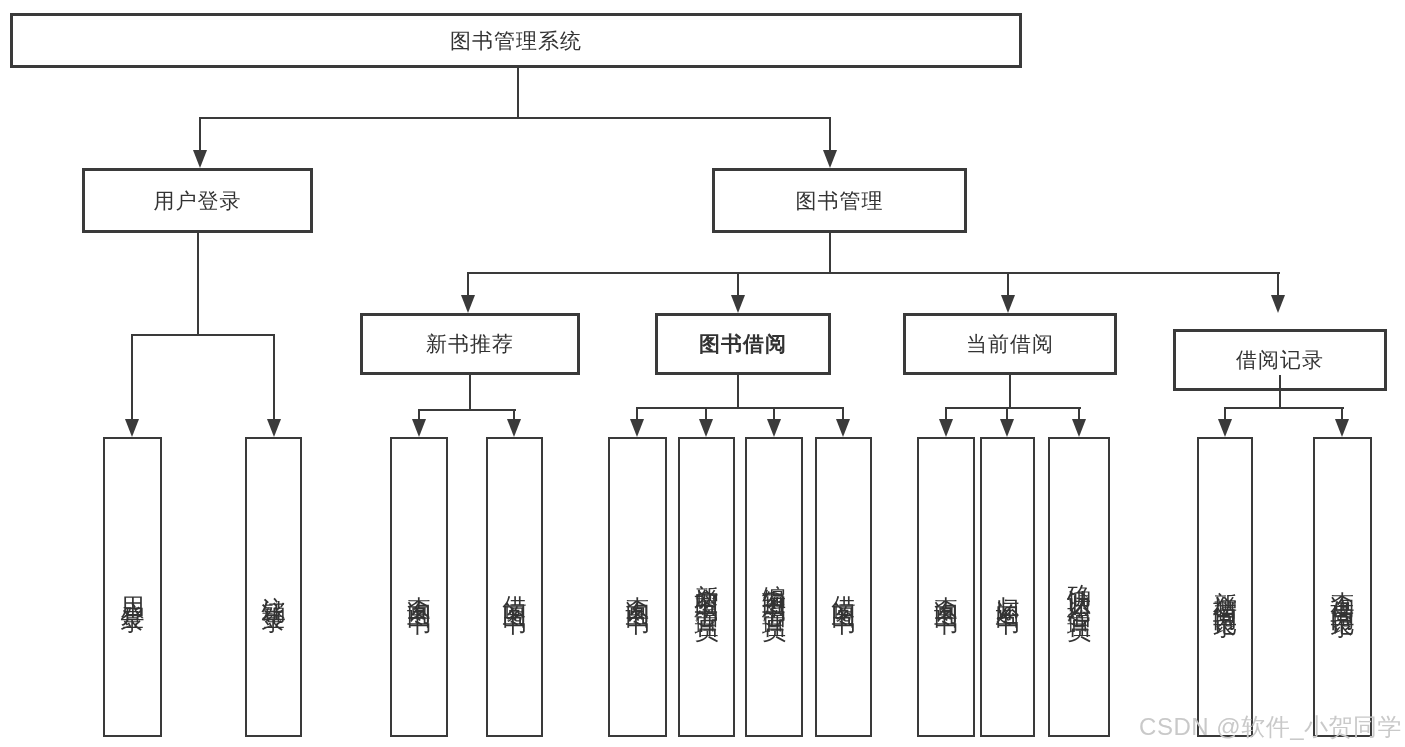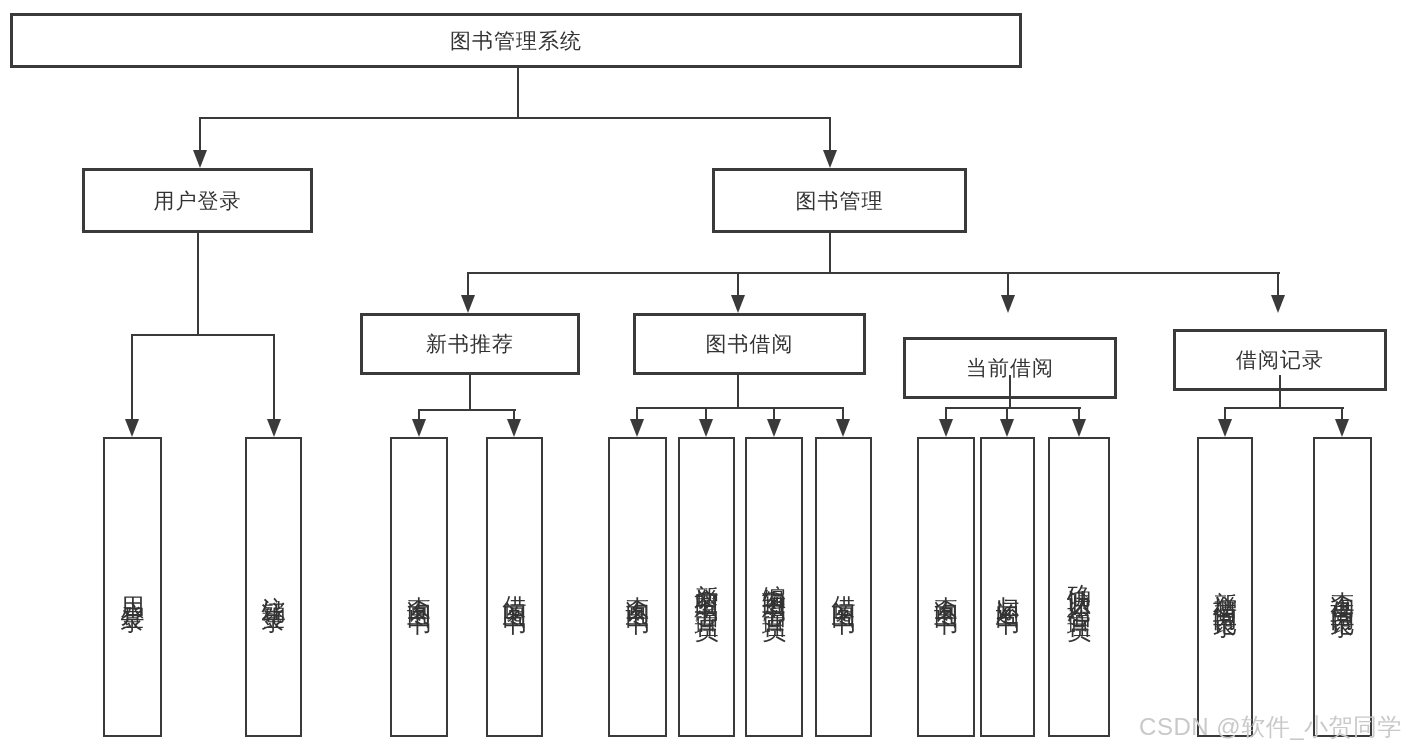--- a/index.html
+++ b/index.html
@@ -98,24 +98,24 @@
   <div class="vl" style="left:737px;top:273px;height:22px;"></div>
   <div class="arrow" style="left:731px;top:295px;"></div>
   <div class="vl" style="left:1007px;top:273px;height:22px;"></div>
   <div class="arrow" style="left:1001px;top:295px;"></div>
   <div class="vl" style="left:1277px;top:273px;height:22px;"></div>
   <div class="arrow" style="left:1271px;top:295px;"></div>
 
   <div class="box" style="left:360px;top:313px;width:220px;height:62px;">
     <span>新书推荐</span>
   </div>
-  <div class="box" style="left:633px;top:313px;width:233px;height:62px;">
+  <div class="box" style="left:655px;top:313px;width:176px;height:62px;font-weight:bold;">
     <span>图书借阅</span>
   </div>
-  <div class="box" style="left:903px;top:313px;width:214px;height:62px;margin-top:24px;">
+  <div class="box" style="left:903px;top:313px;width:214px;height:62px;">
     <span>当前借阅</span>
   </div>
   <div class="box" style="left:1173px;top:313px;width:214px;height:62px;margin-top:16px;">
     <span>借阅记录</span>
   </div>
 
   <div class="vl" style="left:469px;top:375px;height:35px;"></div>
   <div class="hl" style="left:418px;top:409px;width:98px;"></div>
   <div class="vl" style="left:418px;top:410px;height:10px;"></div>
   <div class="arrow" style="left:412px;top:419px;"></div>

